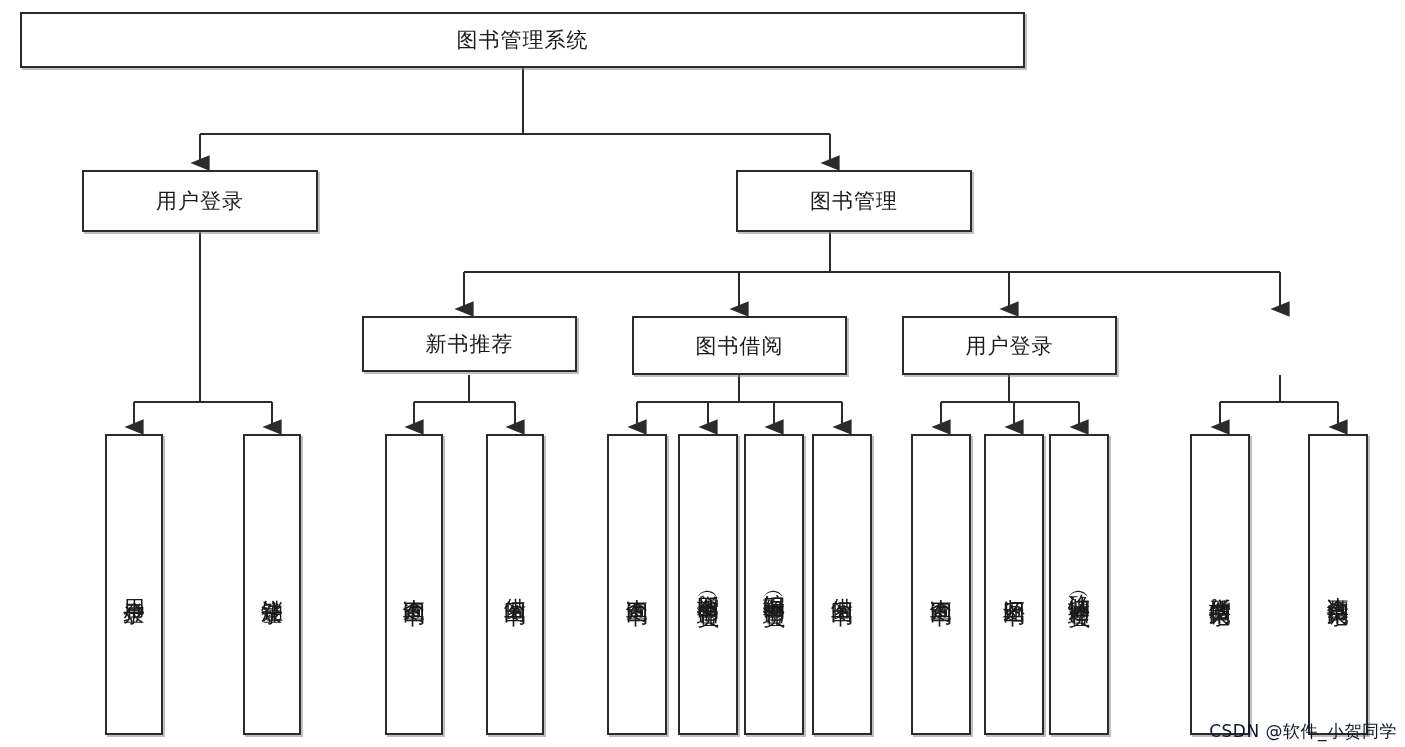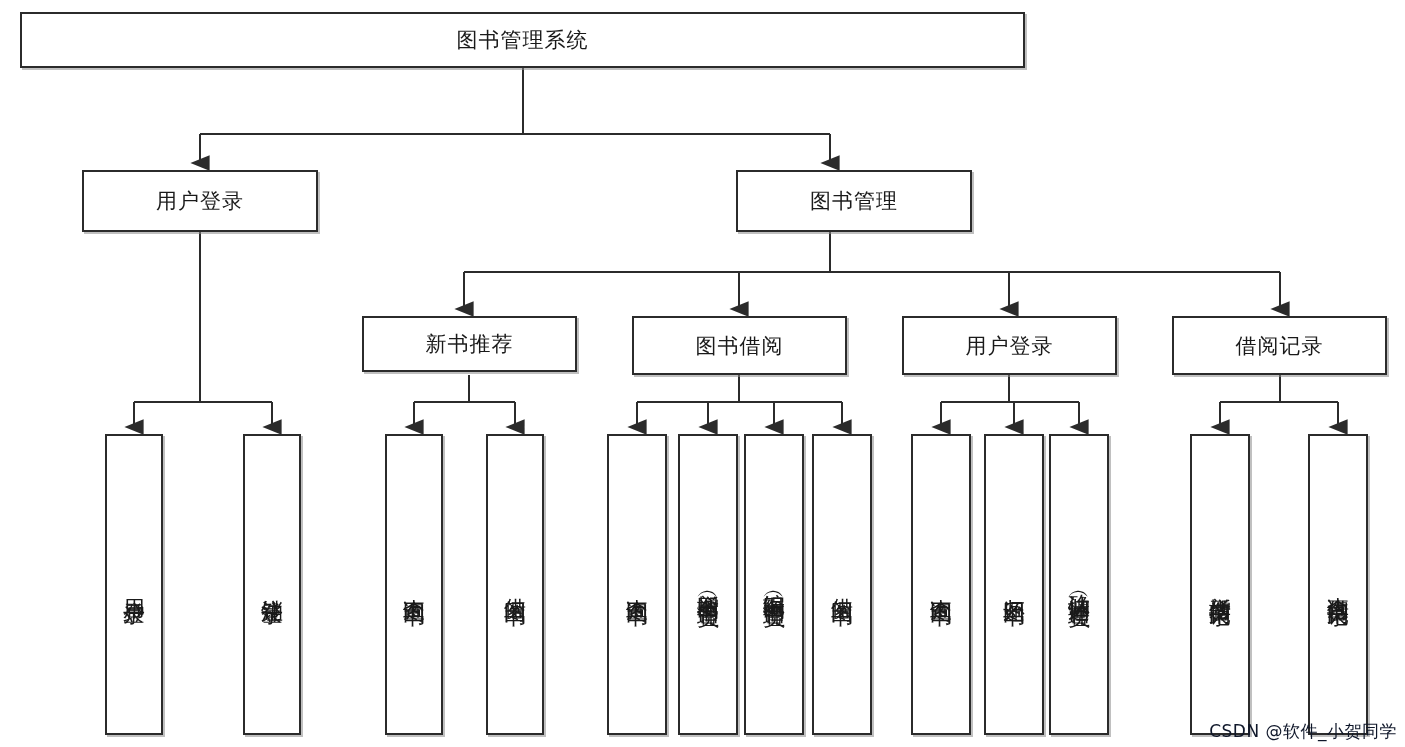--- a/index.html
+++ b/index.html
@@ -135,23 +135,20 @@
 
   <div class="node horiz" style="left:362px;top:316px;width:215px;height:56px;">
     <span>新书推荐</span>
   </div>
   <div class="node horiz" style="left:632px;top:316px;width:215px;height:59px;">
     <span>图书借阅</span>
   </div>
   <div class="node horiz" style="left:902px;top:316px;width:215px;height:59px;">
     <span>用户登录</span>
   </div>
-  <div class="node horiz" style="left:1172px;top:316px;width:215px;height:59px;">
-    <span>借阅记录</span>
-  </div>
 
   <div class="node vert" style="left:105px;top:434px;width:58px;height:301px;">
     <span class="vtext">用户登录</span>
   </div>
   <div class="node vert" style="left:243px;top:434px;width:58px;height:301px;">
     <span class="vtext">注销登录</span>
   </div>
   <div class="node vert" style="left:385px;top:434px;width:58px;height:301px;">
     <span class="vtext">查询图书</span>
   </div>

